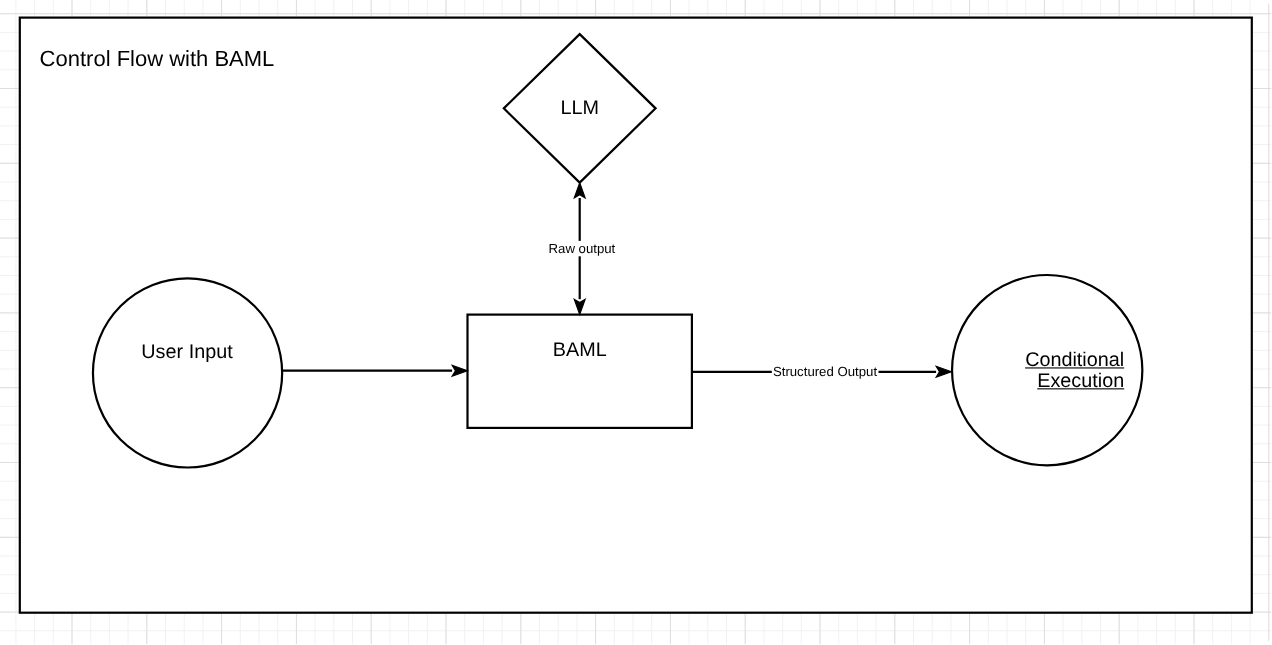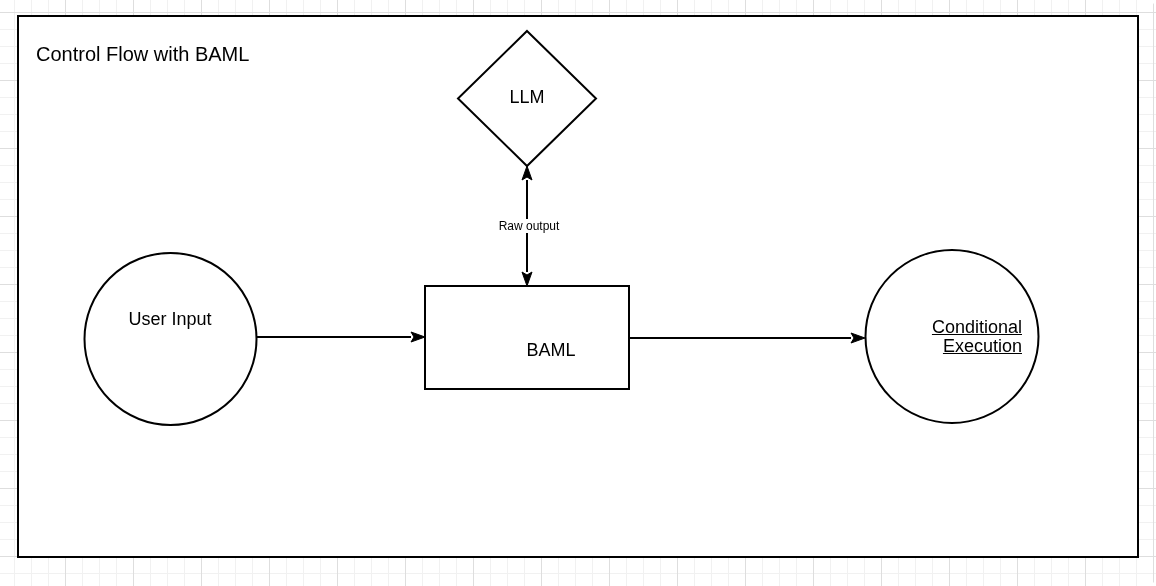--- a/index.html
+++ b/index.html
@@ -124,20 +124,21 @@
     <g>
       <line class="edge-line" x1="629" y1="338" x2="851" y2="338"></line>
       <polygon class="arrowhead" points="865,338 851,333 854,338 851,343"></polygon>
     </g>
   </svg>
 
   <div class="node-label" style="left:527px; top:98px;">LLM</div>
 
   <div class="node-label" style="left:170px; top:320px;">User Input</div>
 
-  <div class="node-label" style="left:527px; top:351px;margin-left:24px;">BAML</div>
+  <div class="node-label" style="left:527px; top:318px;">BAML</div>
 
   <div class="node-label wrap" style="left:952px; top:337px;">Conditional Execution</div>
 
   <div class="edge-label" style="left:529px; top:226px;">Raw output</div>
 
+  <div class="edge-label" style="left:750px; top:338px;">Structured Output</div>
 
 </div>
 
 </body></html>

